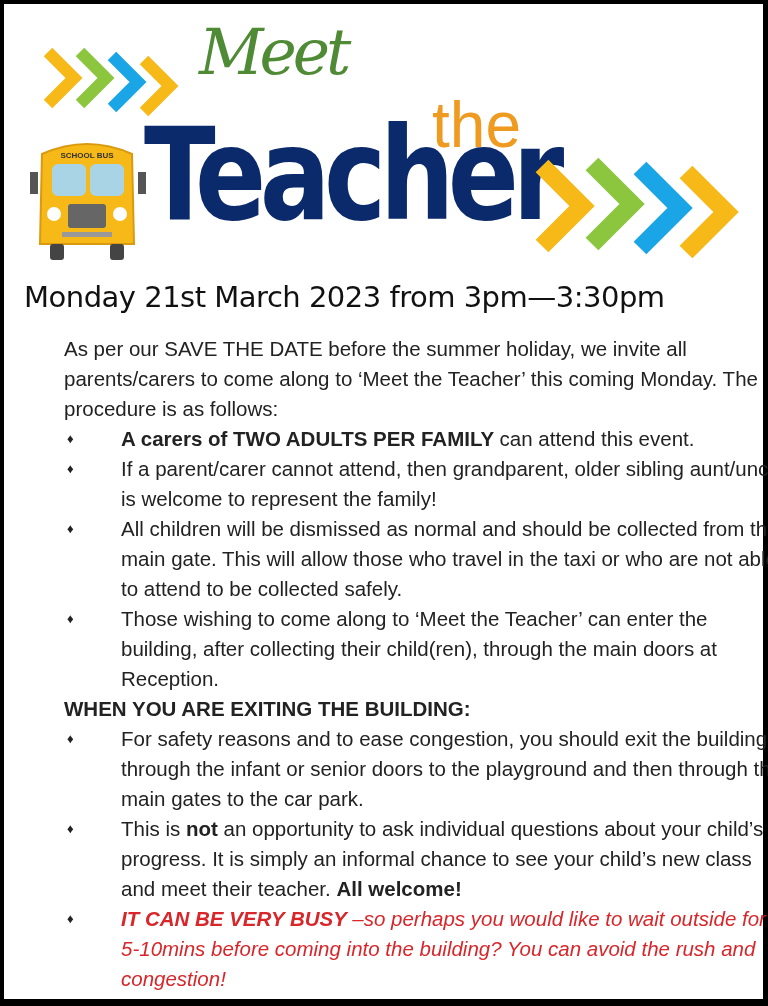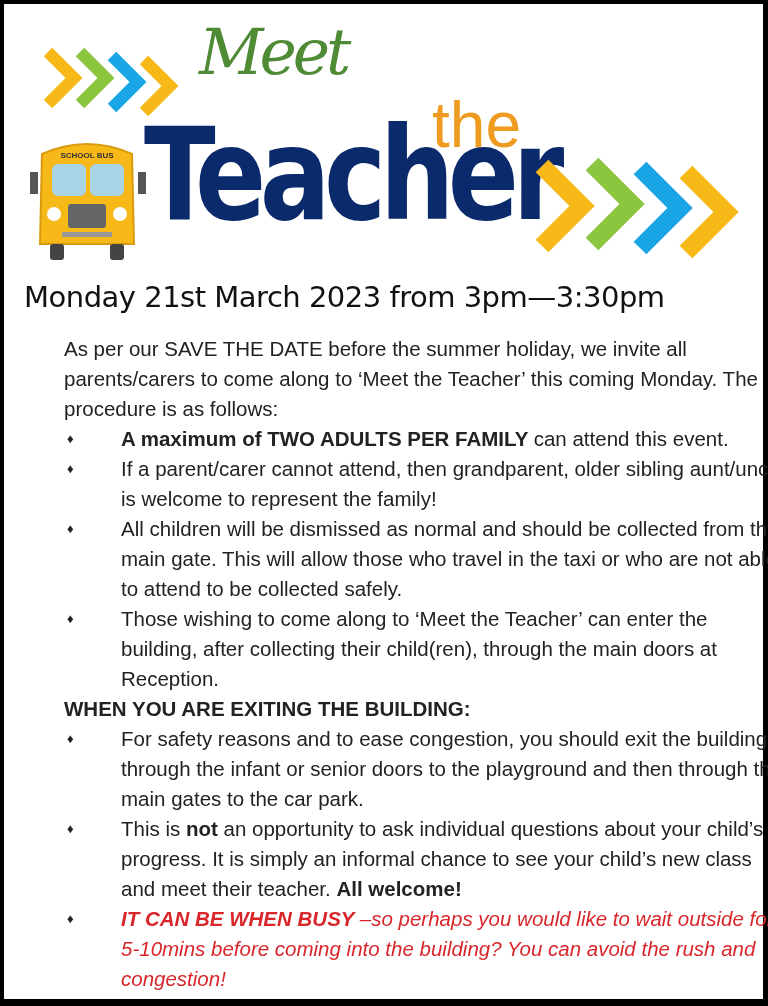--- a/index.html
+++ b/index.html
@@ -54,25 +54,25 @@
       <polyline points="106,14 146,54 106,94" fill="none" stroke="#1aa6e6" stroke-width="18"></polyline>
       <polyline points="152,18 192,58 152,98" fill="none" stroke="#f7b917" stroke-width="18"></polyline>
     </svg>
   </div>
 
   <div class="date">Monday 21st March 2023 from 3pm—3:30pm</div>
 
   <div class="body">
     <p>As per our SAVE THE DATE before the summer holiday, we invite all parents/carers  to come along to ‘Meet the Teacher’ this coming Monday.  The procedure is as follows:</p>
     <ul>
-      <li><span class="bullet">♦</span><span class="bold">A maximum of </span><span class="bold u">TWO ADULTS PER FAMILY </span><span>can attend this event.</span></li>
+      <li><span class="bullet">♦</span><span class="bold">A carers of </span><span class="bold u">TWO ADULTS PER FAMILY </span><span>can attend this event.</span></li>
       <li><span class="bullet">♦</span><span>If a parent/carer cannot attend, then grandparent, older sibling aunt/uncle is welcome to represent the family!</span></li>
       <li><span class="bullet">♦</span><span>All children will be dismissed as normal and should be collected from the main gate.  This will allow those who travel in the taxi or who are not able to attend to be collected safely.</span></li>
       <li><span class="bullet">♦</span><span>Those wishing to come along to ‘Meet the Teacher’ can enter the building, after collecting their child(ren), through the main doors at Reception.</span></li>
     </ul>
     <p class="heading">WHEN YOU ARE EXITING THE BUILDING:</p>
     <ul>
       <li><span class="bullet">♦</span><span>For safety reasons and to ease congestion, you should exit the building through the infant or senior doors to the playground and then through the main gates to the car park.</span></li>
       <li><span class="bullet">♦</span><span>This is </span><span class="bold">not</span><span> an opportunity to ask individual questions about your child’s progress.  It is simply an informal chance to see your child’s new class and meet their teacher.  </span><span class="bold" style="">All welcome!</span></li>
-      <li><span class="bullet">♦</span><span class="red bold">IT CAN BE WHEN BUSY </span><span class="red">–so perhaps you would like to wait outside for 5-10mins before coming into the building?  You can avoid the rush and congestion!</span></li>
+      <li><span class="bullet">♦</span><span class="red bold">IT CAN BE VERY BUSY </span><span class="red">–so perhaps you would like to wait outside for 5-10mins before coming into the building?  You can avoid the rush and congestion!</span></li>
     </ul>
   </div>
 </div>
 
 </body></html>

